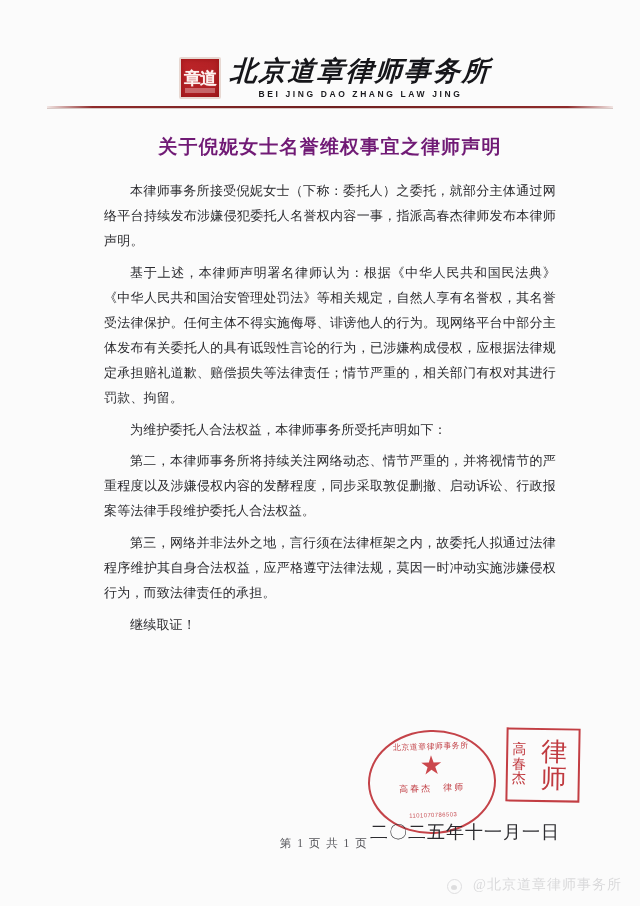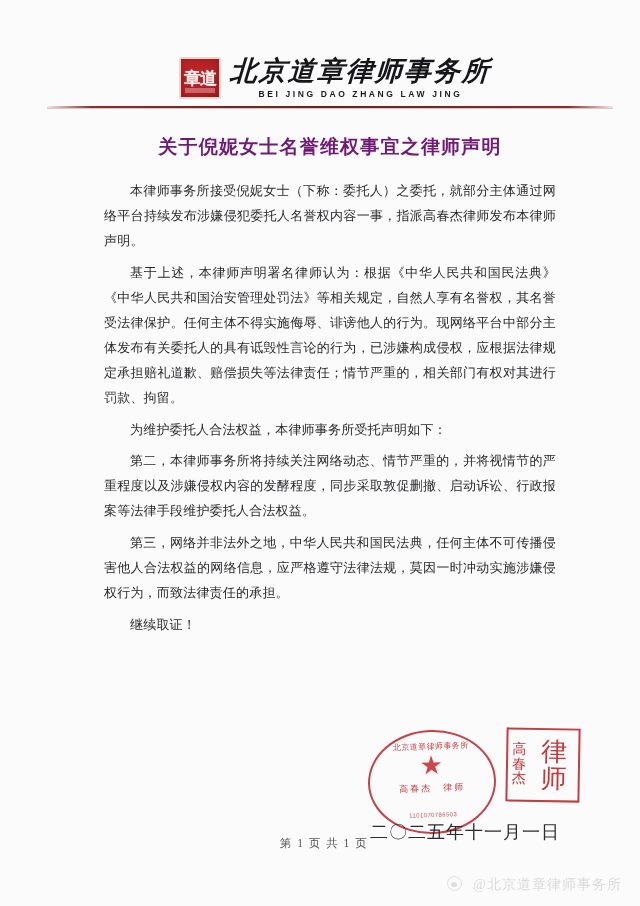--- a/index.html
+++ b/index.html
@@ -224,21 +224,21 @@
     color: #55555a;
     letter-spacing: 1.5px;
   }
 
   
   .watermark {
     position: absolute;
     right: 18px;
     bottom: 12px;
     display: flex;
-    align-items: flex-start;
+    align-items: flex-end;
     gap: 11px;
     opacity: .30;
   }
   .watermark .wb-icon {
     width: 15px; height: 15px;
     border-radius: 50%;
     border: 1.6px solid #9a9a9f;
     position: relative;
   }
   .watermark .wb-icon::before {
@@ -272,21 +272,21 @@
   </div>
   <div class="divider"></div>
 
   <div class="doc-title">关于倪妮女士名誉维权事宜之律师声明</div>
 
   <div class="content">
     <p class="para">本律师事务所接受倪妮女士（下称：委托人）之委托，就部分主体通过网络平台持续发布涉嫌侵犯委托人名誉权内容一事，指派高春杰律师发布本律师声明。</p>
     <p class="para">基于上述，本律师声明署名律师认为：根据《中华人民共和国民法典》《中华人民共和国治安管理处罚法》等相关规定，自然人享有名誉权，其名誉受法律保护。任何主体不得实施侮辱、诽谤他人的行为。现网络平台中部分主体发布有关委托人的具有诋毁性言论的行为，已涉嫌构成侵权，应根据法律规定承担赔礼道歉、赔偿损失等法律责任；情节严重的，相关部门有权对其进行罚款、拘留。</p>
     <p class="para tight">为维护委托人合法权益，本律师事务所受托声明如下：</p>
     <p class="para">第二，本律师事务所将持续关注网络动态、情节严重的，并将视情节的严重程度以及涉嫌侵权内容的发酵程度，同步采取敦促删撤、启动诉讼、行政报案等法律手段维护委托人合法权益。</p>
-    <p class="para">第三，网络并非法外之地，中华人民共和国民法典，任何主体不可传播侵害他人合法权益的网络信息，应严格遵守法律法规，莫因一时冲动实施涉嫌侵权行为，而致法律责任的承担。</p>
+    <p class="para">第三，网络并非法外之地，言行须在法律框架之内，故委托人拟通过法律程序维护其自身合法权益，应严格遵守法律法规，莫因一时冲动实施涉嫌侵权行为，而致法律责任的承担。</p>
     <p class="para">继续取证！</p>
   </div>
 
   <div class="signature-area">
 
     <div class="round-seal">
       <div class="arc-top">北京道章律师事务所</div>
       <div class="star">★</div>
       <div class="mid-line">高春杰　律师</div>
       <div class="code">1101070786503</div>

